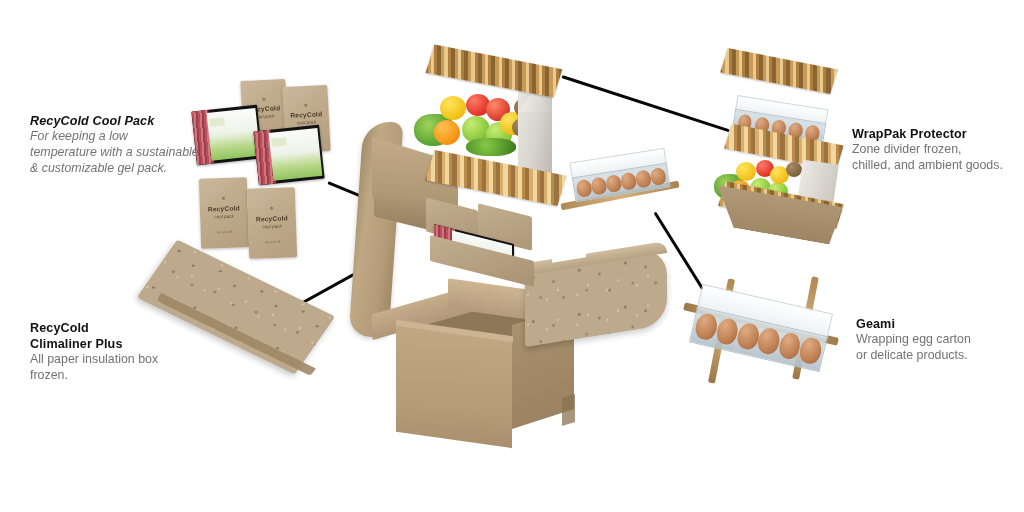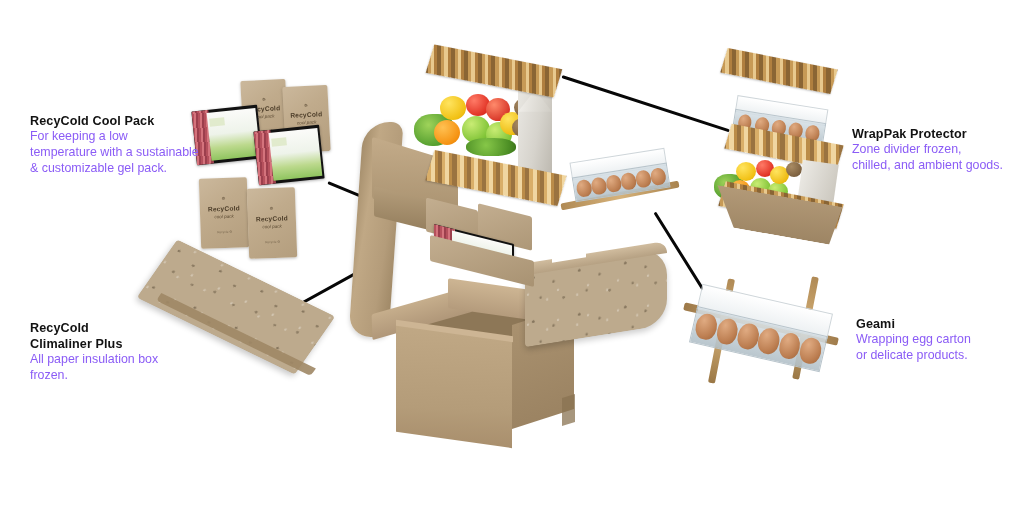--- a/index.html
+++ b/index.html
@@ -3,21 +3,21 @@
 <meta charset="utf-8">
 <style>
   html,body{margin:0;padding:0;background:#ffffff;}
   body{width:1024px;height:512px;position:relative;overflow:hidden;
        font-family:"Liberation Sans","DejaVu Sans",sans-serif;color:#1a1a1a;}
   #stage{position:absolute;inset:0;width:1024px;height:512px;}
 
   
   .callout{position:absolute;line-height:1.28;}
   .callout .c-title{font-weight:bold;font-size:12.6px;color:#121212;letter-spacing:.1px;}
-  .callout .c-body{font-size:12.4px;color:#8b5cf6;white-space:pre-line;}
+  .callout .c-body{font-size:12.4px;color:#737373;white-space:pre-line;}
 
   
   .leader{position:absolute;background:#070707;transform-origin:0 50%;height:2.6px;border-radius:2px;}
 
   
   .art{position:absolute;}
   
   .mat{
     background:
       repeating-linear-gradient(74deg,
@@ -305,21 +305,21 @@
 
     <div class="mat" style="position:absolute;left:22px;top:140px;width:118px;height:26px;
                 transform:skewY(11deg) skewX(-16deg);"></div>
 
     <div style="position:absolute;left:12px;top:144px;width:136px;height:40px;
                 background:linear-gradient(175deg,#b39a78,#9c8463);
                 clip-path:polygon(4% 0,96% 0,86% 100%,16% 100%);
                 transform:skewY(10deg);border-radius:0 0 10px 10px;"></div>
   </div>
 
-  <div class="callout" style="left:30px;top:113px;width:195px;">
+  <div class="callout" style="left:30px;top:113px;width:195px;font-style:italic;">
     <div class="c-title">RecyCold Cool Pack</div>
     <div class="c-body">For keeping a low
 temperature with a sustainable
 &amp; customizable gel pack.</div>
   </div>
 
   <div class="callout" style="left:30px;top:320px;width:195px;">
     <div class="c-title" style="white-space:pre-line;">RecyCold
 Climaliner Plus</div>
     <div class="c-body">All paper insulation box

